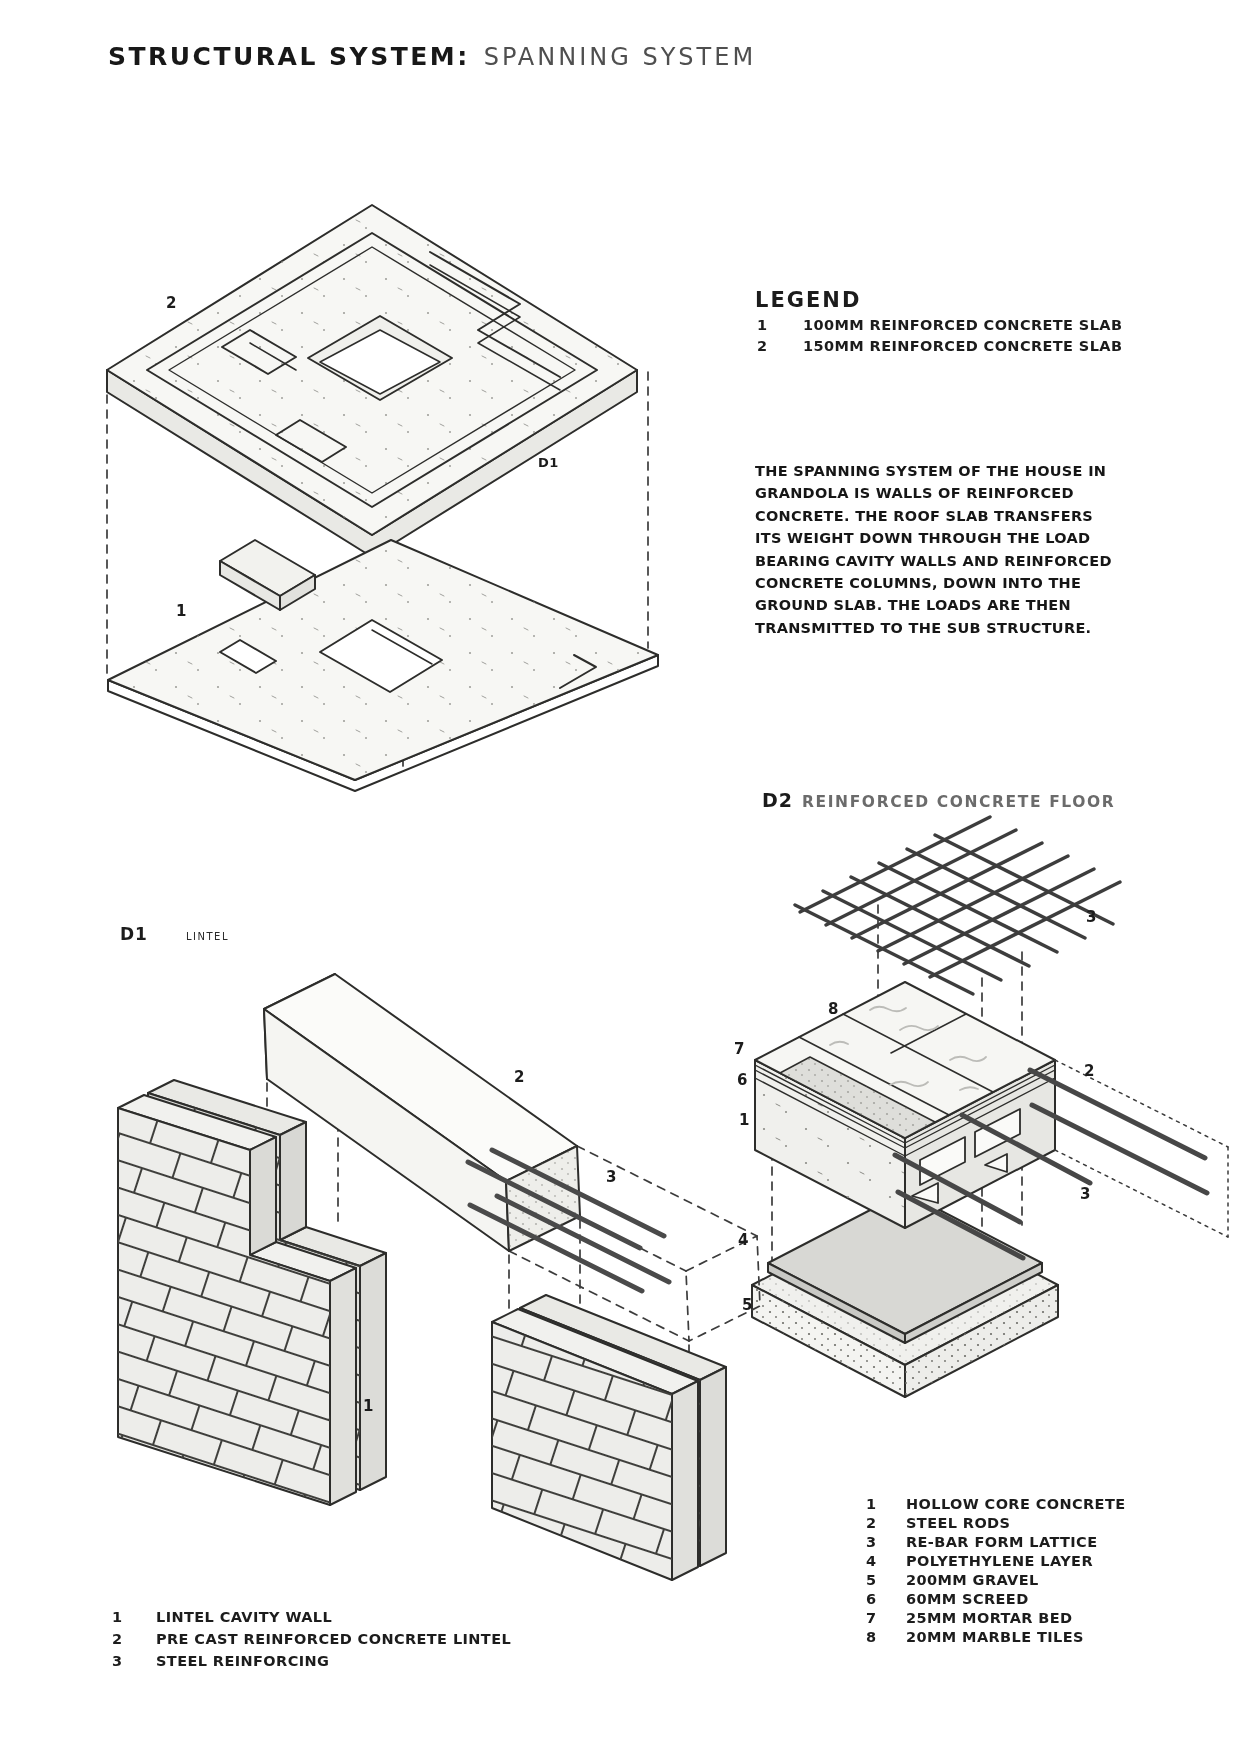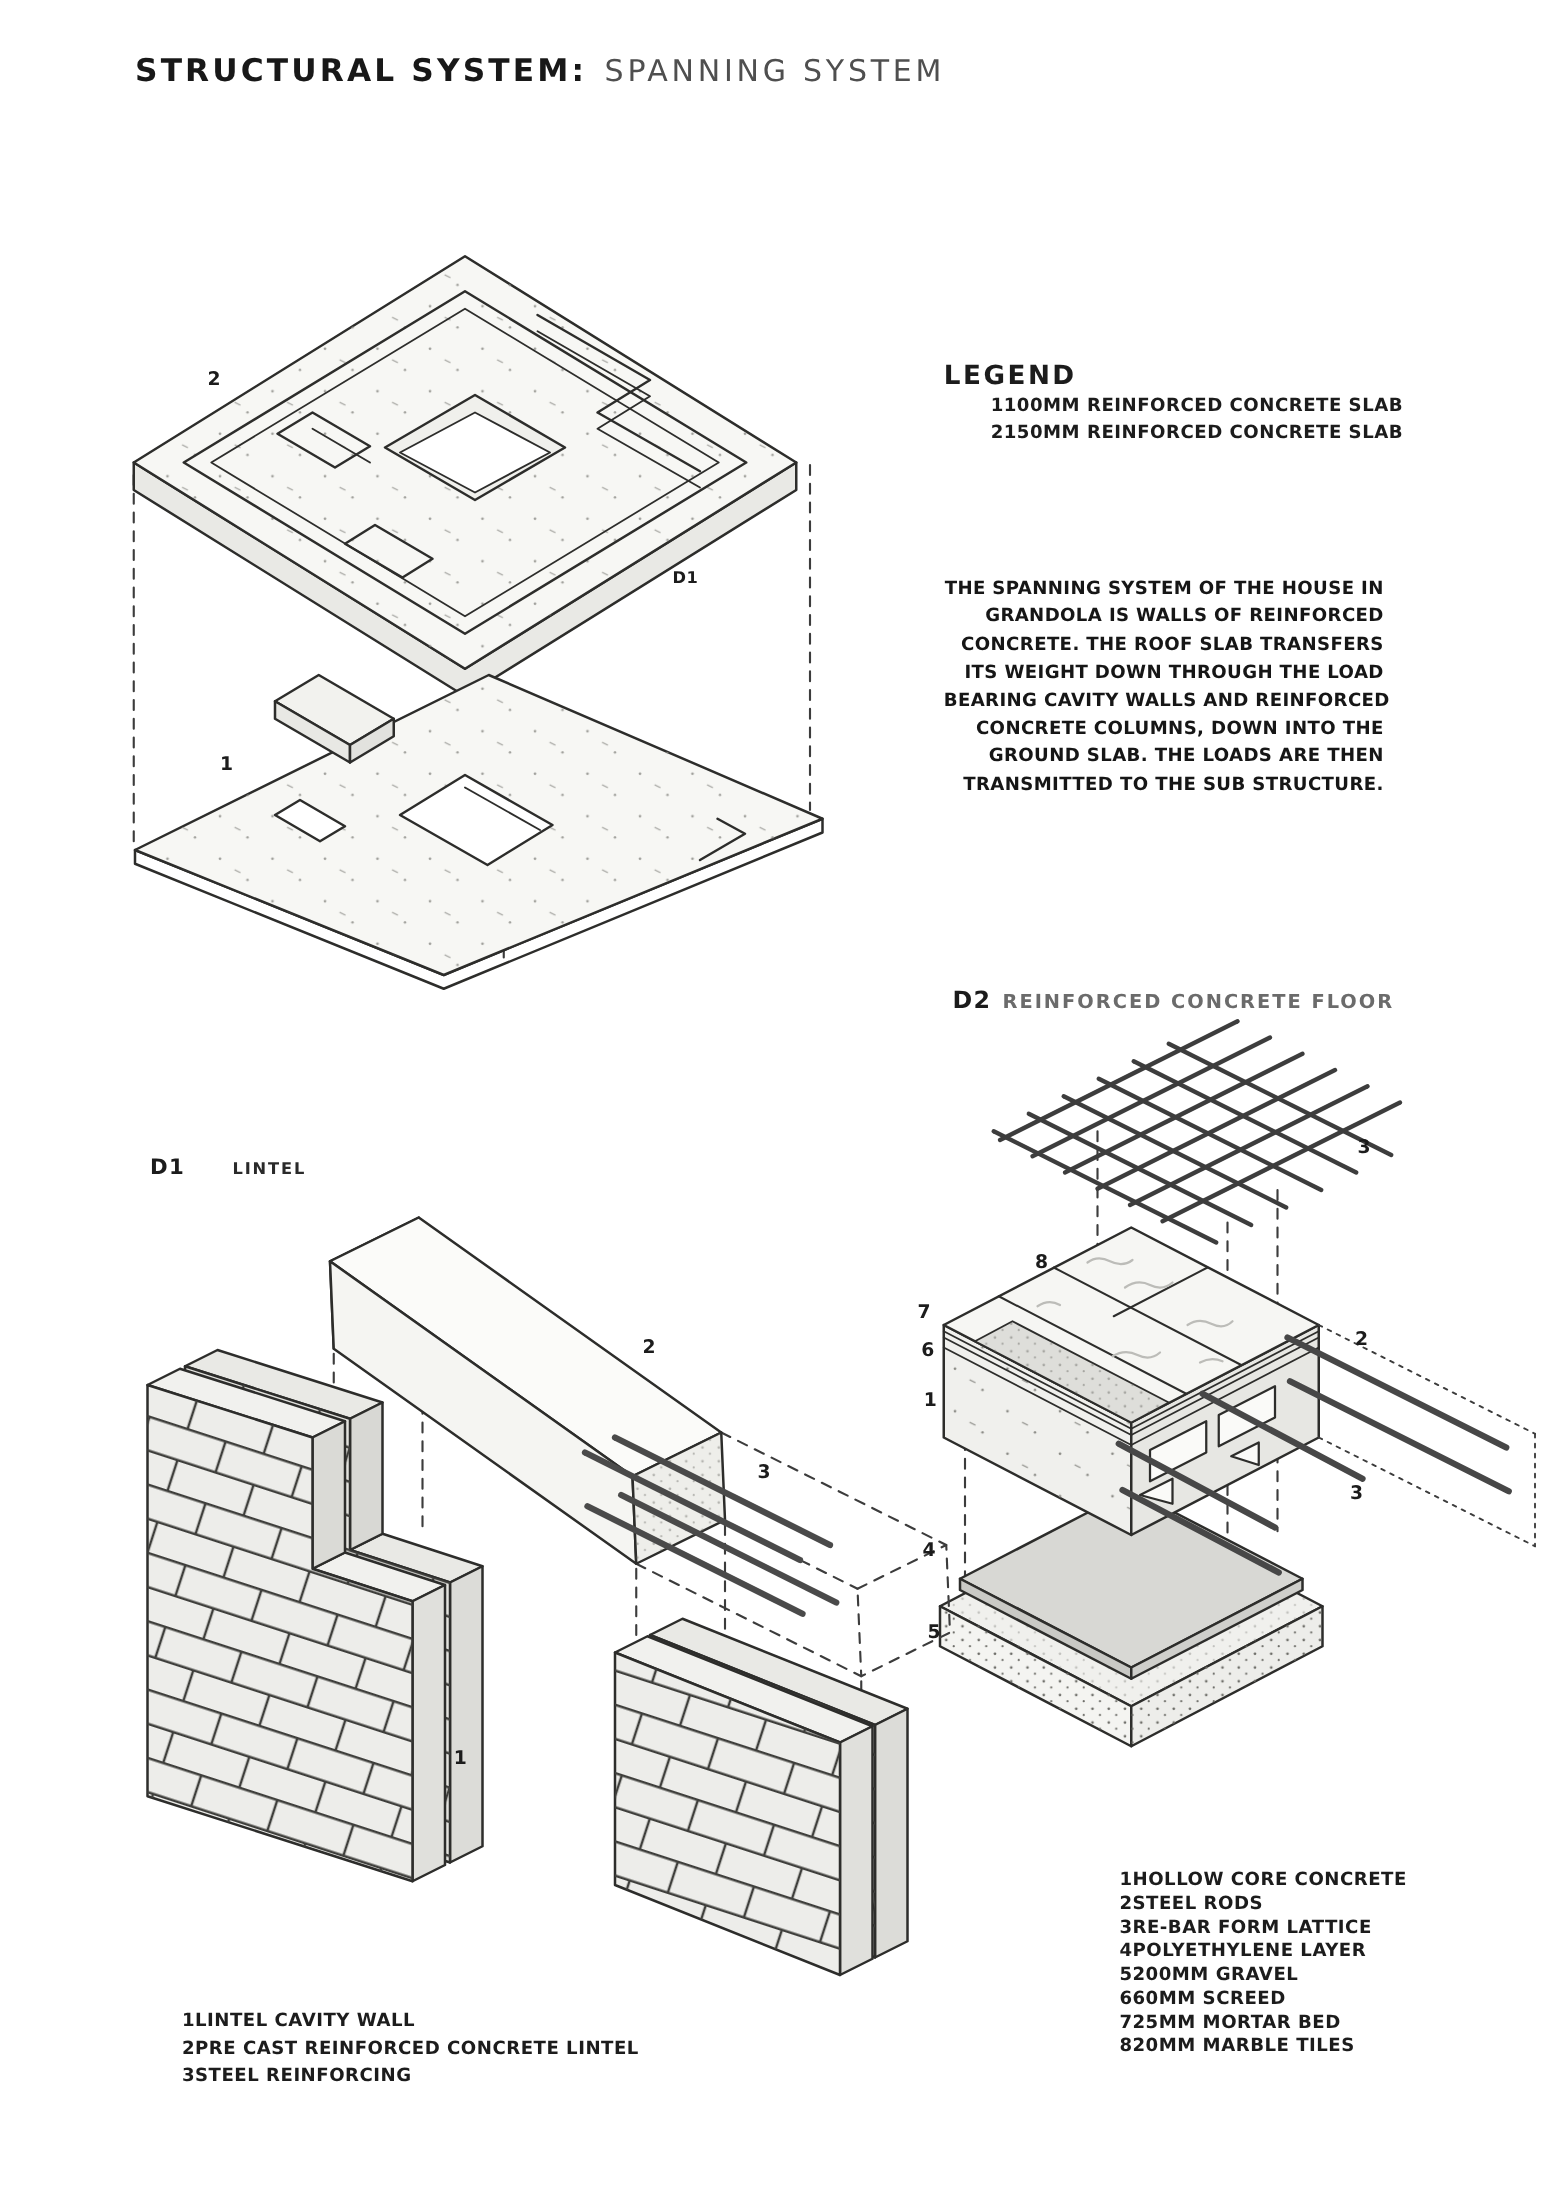--- a/index.html
+++ b/index.html
@@ -1,18 +1,18 @@
 <!DOCTYPE html>
 <html><head>
 <meta charset="utf-8">
 <style>
   html,body{margin:0;padding:0;background:#ffffff;}
   #page{
     position:relative;width:1241px;height:1754px;background:#ffffff;
-    font-family:"DejaVu Sans", sans-serif;color:#1c1c1c;overflow:hidden;text-align:right;
+    font-family:"DejaVu Sans", sans-serif;color:#1c1c1c;overflow:hidden;
   }
   .abs{position:absolute;}
   
   #title-row{left:108px;top:42px;display:flex;gap:14px;align-items:baseline;}
   #title-main{font-size:25px;font-weight:700;letter-spacing:2.5px;color:#181818;}
   #title-sub{font-size:24px;font-weight:400;letter-spacing:3px;color:#4f4f4f;}
   
   #legend-heading{left:755px;top:288px;font-size:21px;font-weight:700;letter-spacing:2px;}
   .leg-row{display:flex;font-size:14.5px;font-weight:700;letter-spacing:.4px;}
   .leg-num{width:46px;flex:0 0 46px;}
@@ -20,21 +20,21 @@
   
   #description{left:755px;top:463px;width:352px;font-size:14.5px;font-weight:700;
     letter-spacing:.3px;color:#161616;}
   #description .dline{height:22.4px;white-space:nowrap;}
   
   #d2-heading{left:762px;top:789px;display:flex;gap:9px;align-items:baseline;}
   #d2-code{font-size:19px;font-weight:700;letter-spacing:1px;color:#1b1b1b;}
   #d2-title{font-size:15.5px;font-weight:700;letter-spacing:1.6px;color:#6b6b6b;}
   #d1-heading{left:120px;top:924px;display:flex;gap:38px;align-items:baseline;}
   #d1-code{font-size:17px;font-weight:700;letter-spacing:1px;}
-  #d1-title{font-size:13px;font-weight:700;letter-spacing:1.5px;color:#2a2a2a;}
+  #d1-title{font-size:10px;font-weight:400;letter-spacing:1.5px;color:#2a2a2a;}
   
   #d1-legend{left:112px;top:1609px;display:flex;flex-direction:column;gap:6px;}
   #d1-legend .leg-num{width:44px;flex:0 0 44px;}
   #d2-legend{left:866px;top:1496px;display:flex;flex-direction:column;gap:3px;}
   #d2-legend .leg-row{font-size:14.5px;}
   #d2-legend .leg-num{width:40px;flex:0 0 40px;}
   
   .co{position:absolute;font-size:15px;font-weight:700;color:#1c1c1c;letter-spacing:.5px;}
   .co-sm{font-size:13px;}
   #drawing-layer{left:0;top:0;width:1241px;height:1754px;}

